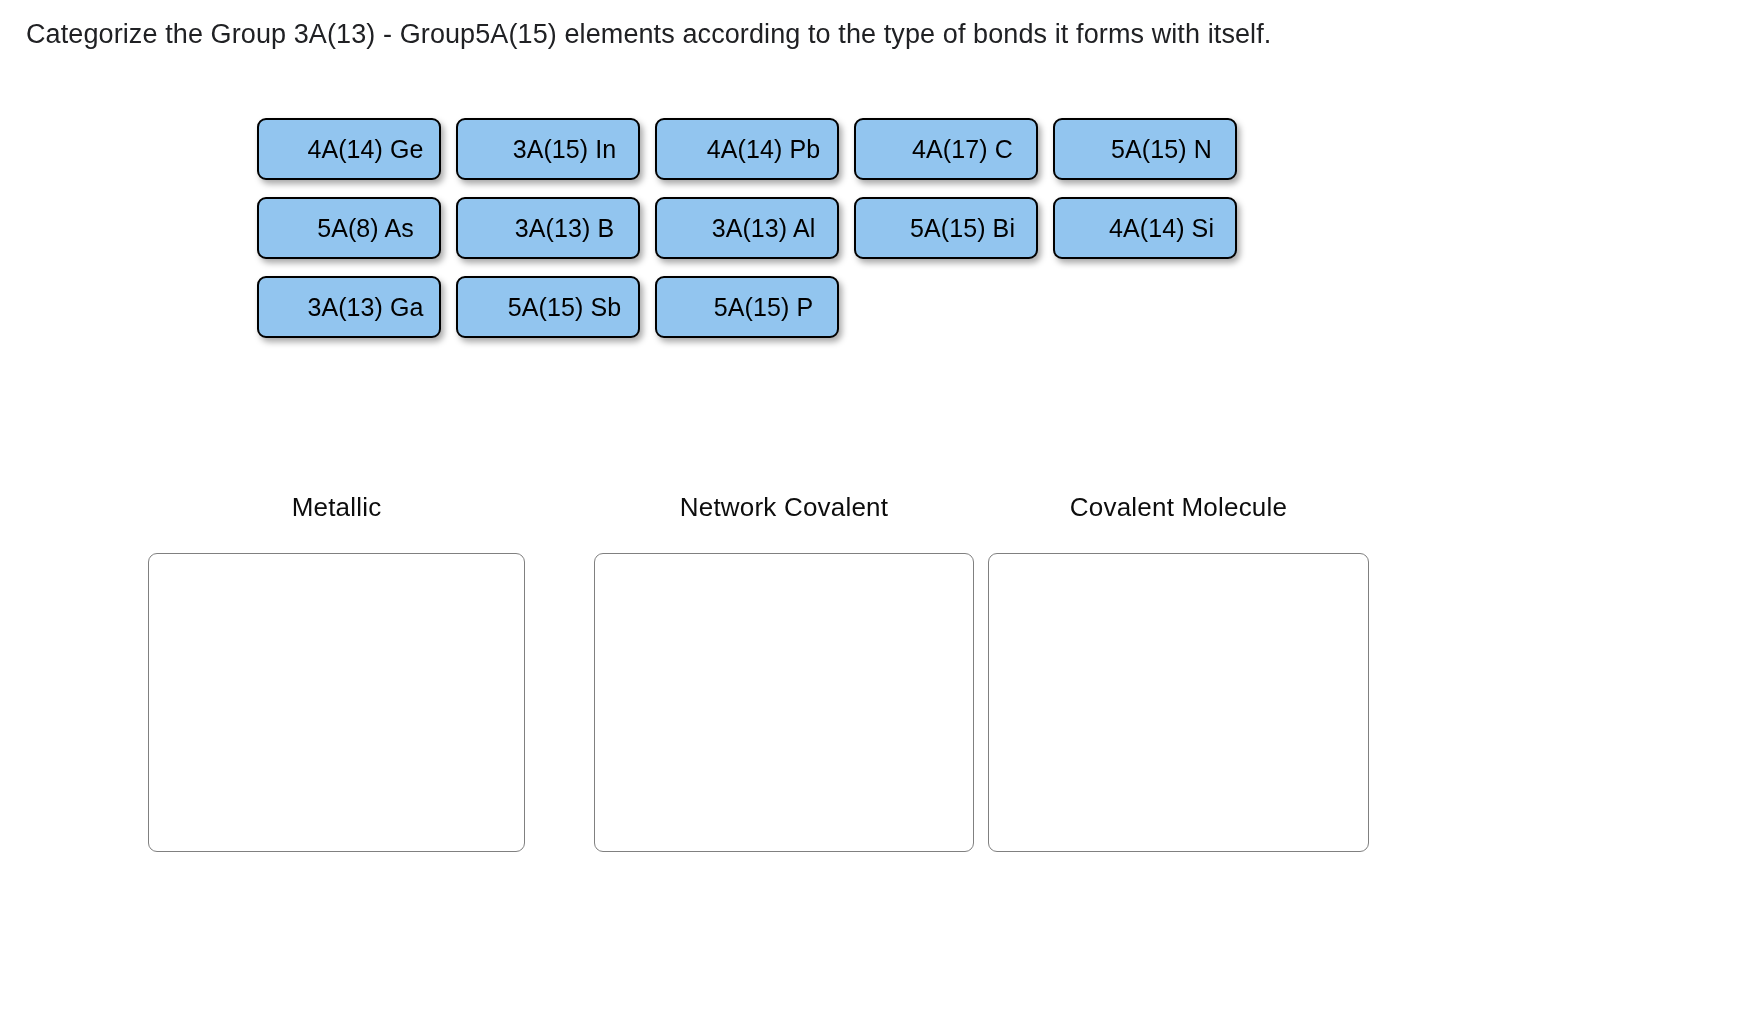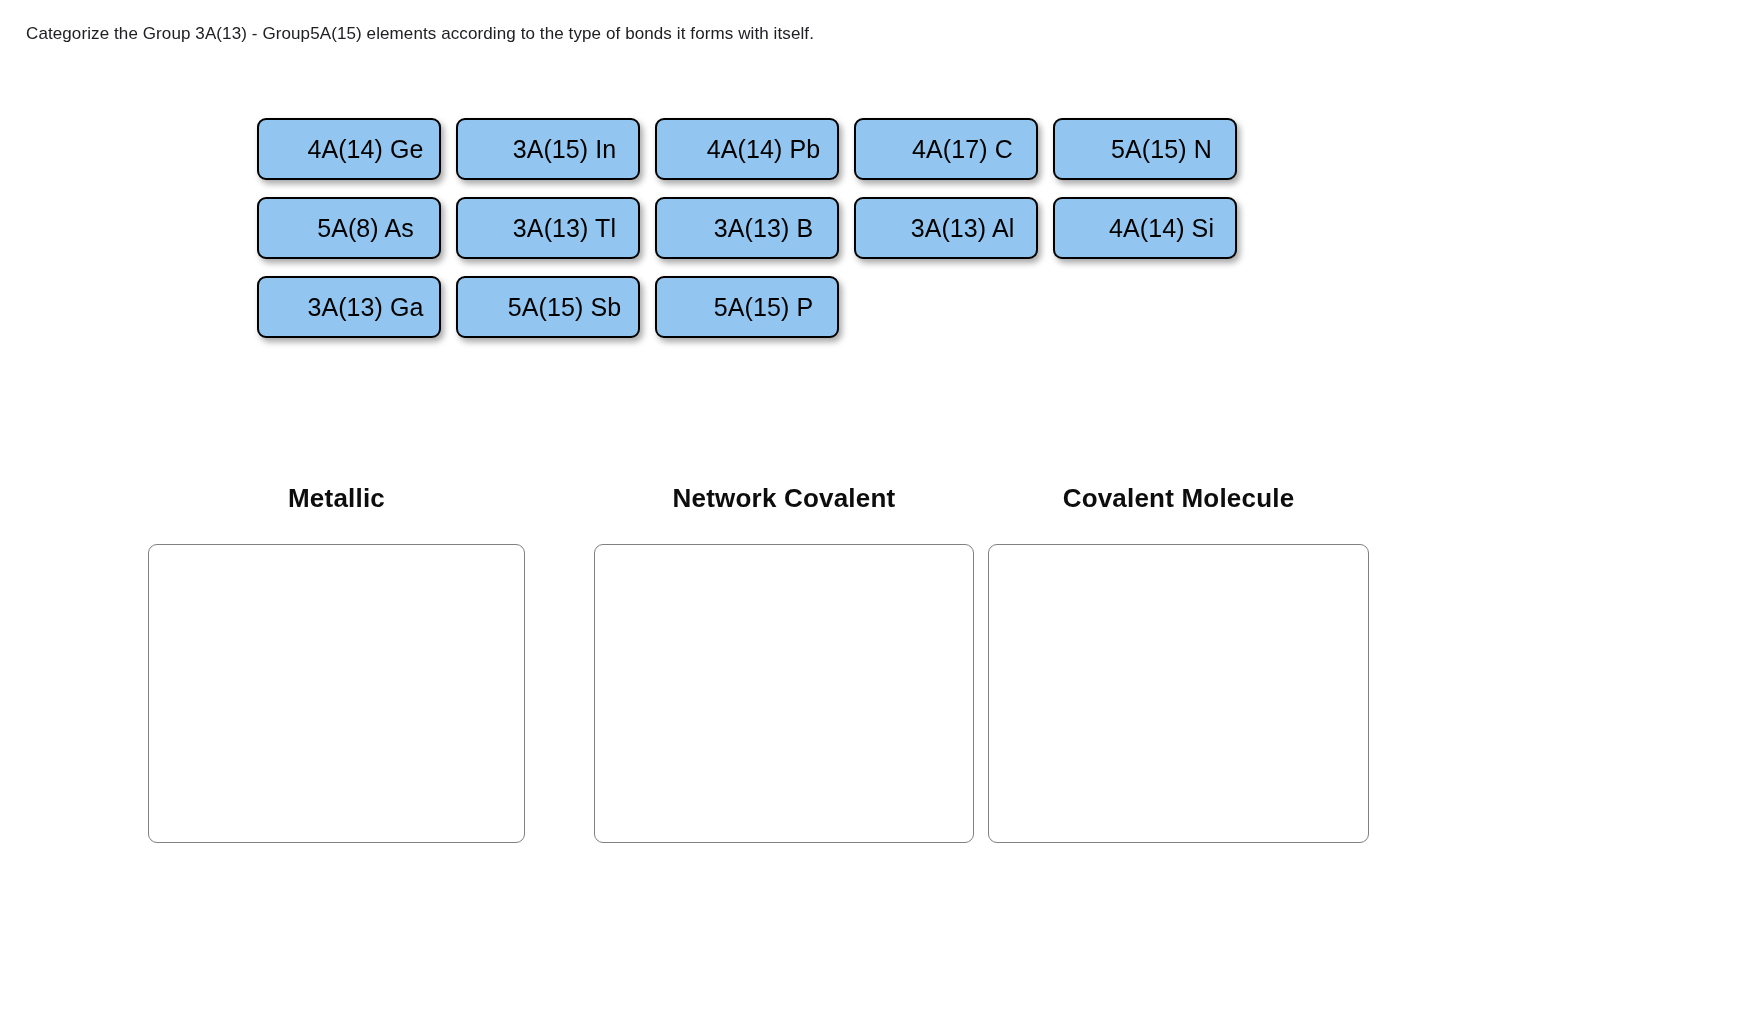--- a/index.html
+++ b/index.html
@@ -20,21 +20,21 @@
     position: relative;
     width: 1762px;
     height: 1012px;
   }
 
   
   .prompt {
     position: absolute;
     left: 26px;
     top: 17px;
-    font-size: 17px;
+    font-size: 27px;
     line-height: 34px;
     letter-spacing: 0.1px;
     color: #202124;
     white-space: nowrap;
     font-weight: 400;
   }
 
   
   .tile-bank {
     position: absolute;
@@ -69,22 +69,21 @@
   .categories {
     position: absolute;
     left: 0;
     top: 468px;
     width: 1762px;
     height: 420px;
   }
 
   .category {
     position: absolute;
-    top: 7px;
-    font-weight: bold;
+    top: 16px;
   }
   .category.c0 { left: 148px; }
   .category.c1 { left: 566px; margin-left: 28px; }
   .category.c2 { left: 988px; }
 
   .category-label {
     font-size: 26px;
     color: #0d0d0d;
     text-align: center;
     height: 46px;
@@ -114,23 +113,23 @@
 
   <div class="prompt">Categorize the Group 3A(13) - Group5A(15) elements according to the type of bonds it forms with itself.</div>
 
   <div class="tile-bank" id="tile-bank">
       <div class="tile">4A(14) Ge</div>
       <div class="tile">3A(15) In</div>
       <div class="tile">4A(14) Pb</div>
       <div class="tile">4A(17) C</div>
       <div class="tile">5A(15) N</div>
       <div class="tile">5A(8) As</div>
-      <div class="tile">3A(13) Tl</div>
       <div class="tile">3A(13) B</div>
       <div class="tile">3A(13) Al</div>
+      <div class="tile">5A(15) Bi</div>
       <div class="tile">4A(14) Si</div>
       <div class="tile">3A(13) Ga</div>
       <div class="tile">5A(15) Sb</div>
       <div class="tile">5A(15) P</div>
     </div>
 
   <div class="categories" id="categories">
     <div class="category c0">
       <div class="category-label">Metallic</div>
       <div class="dropzone"></div>

